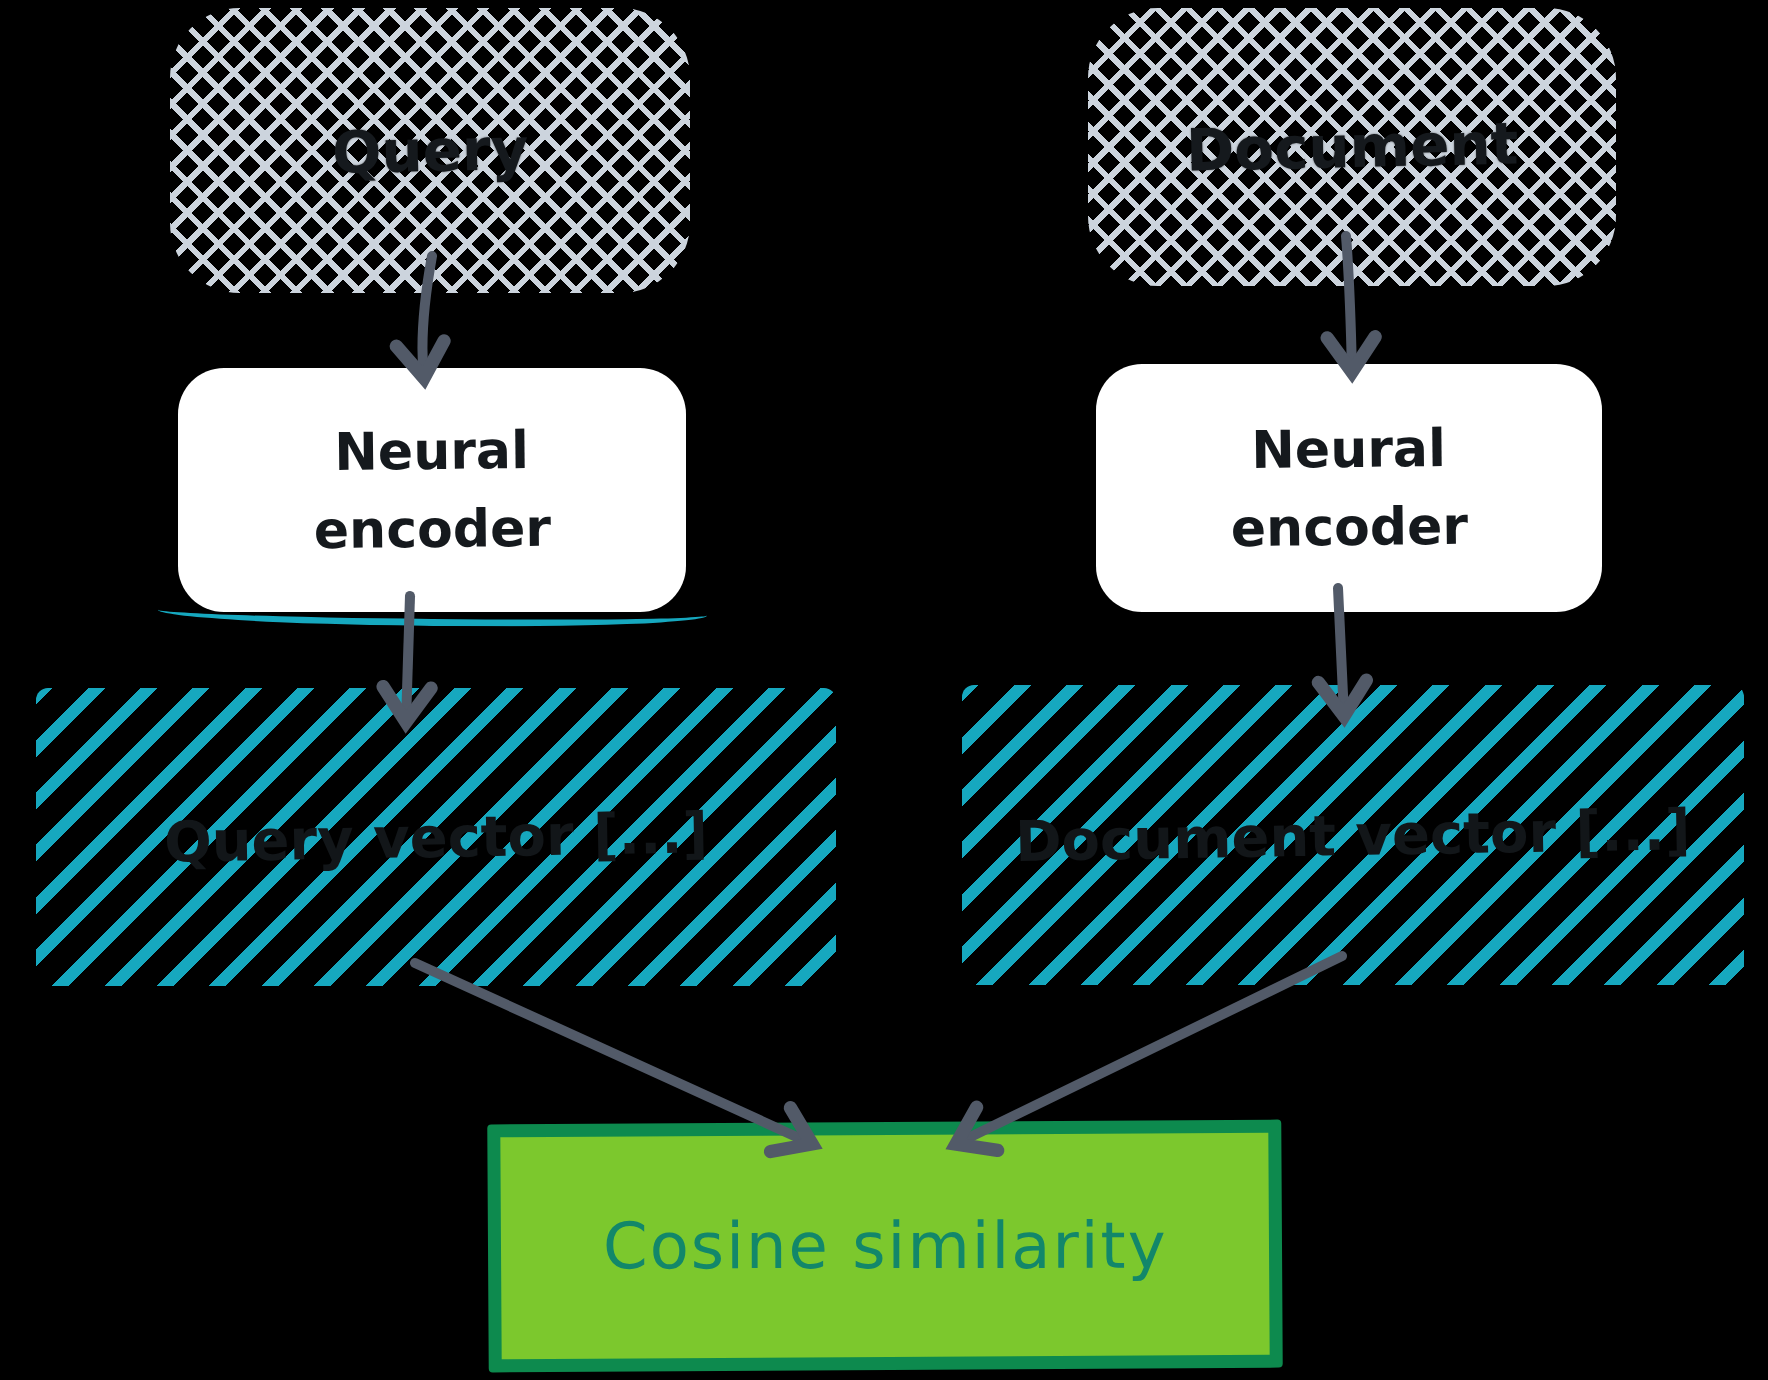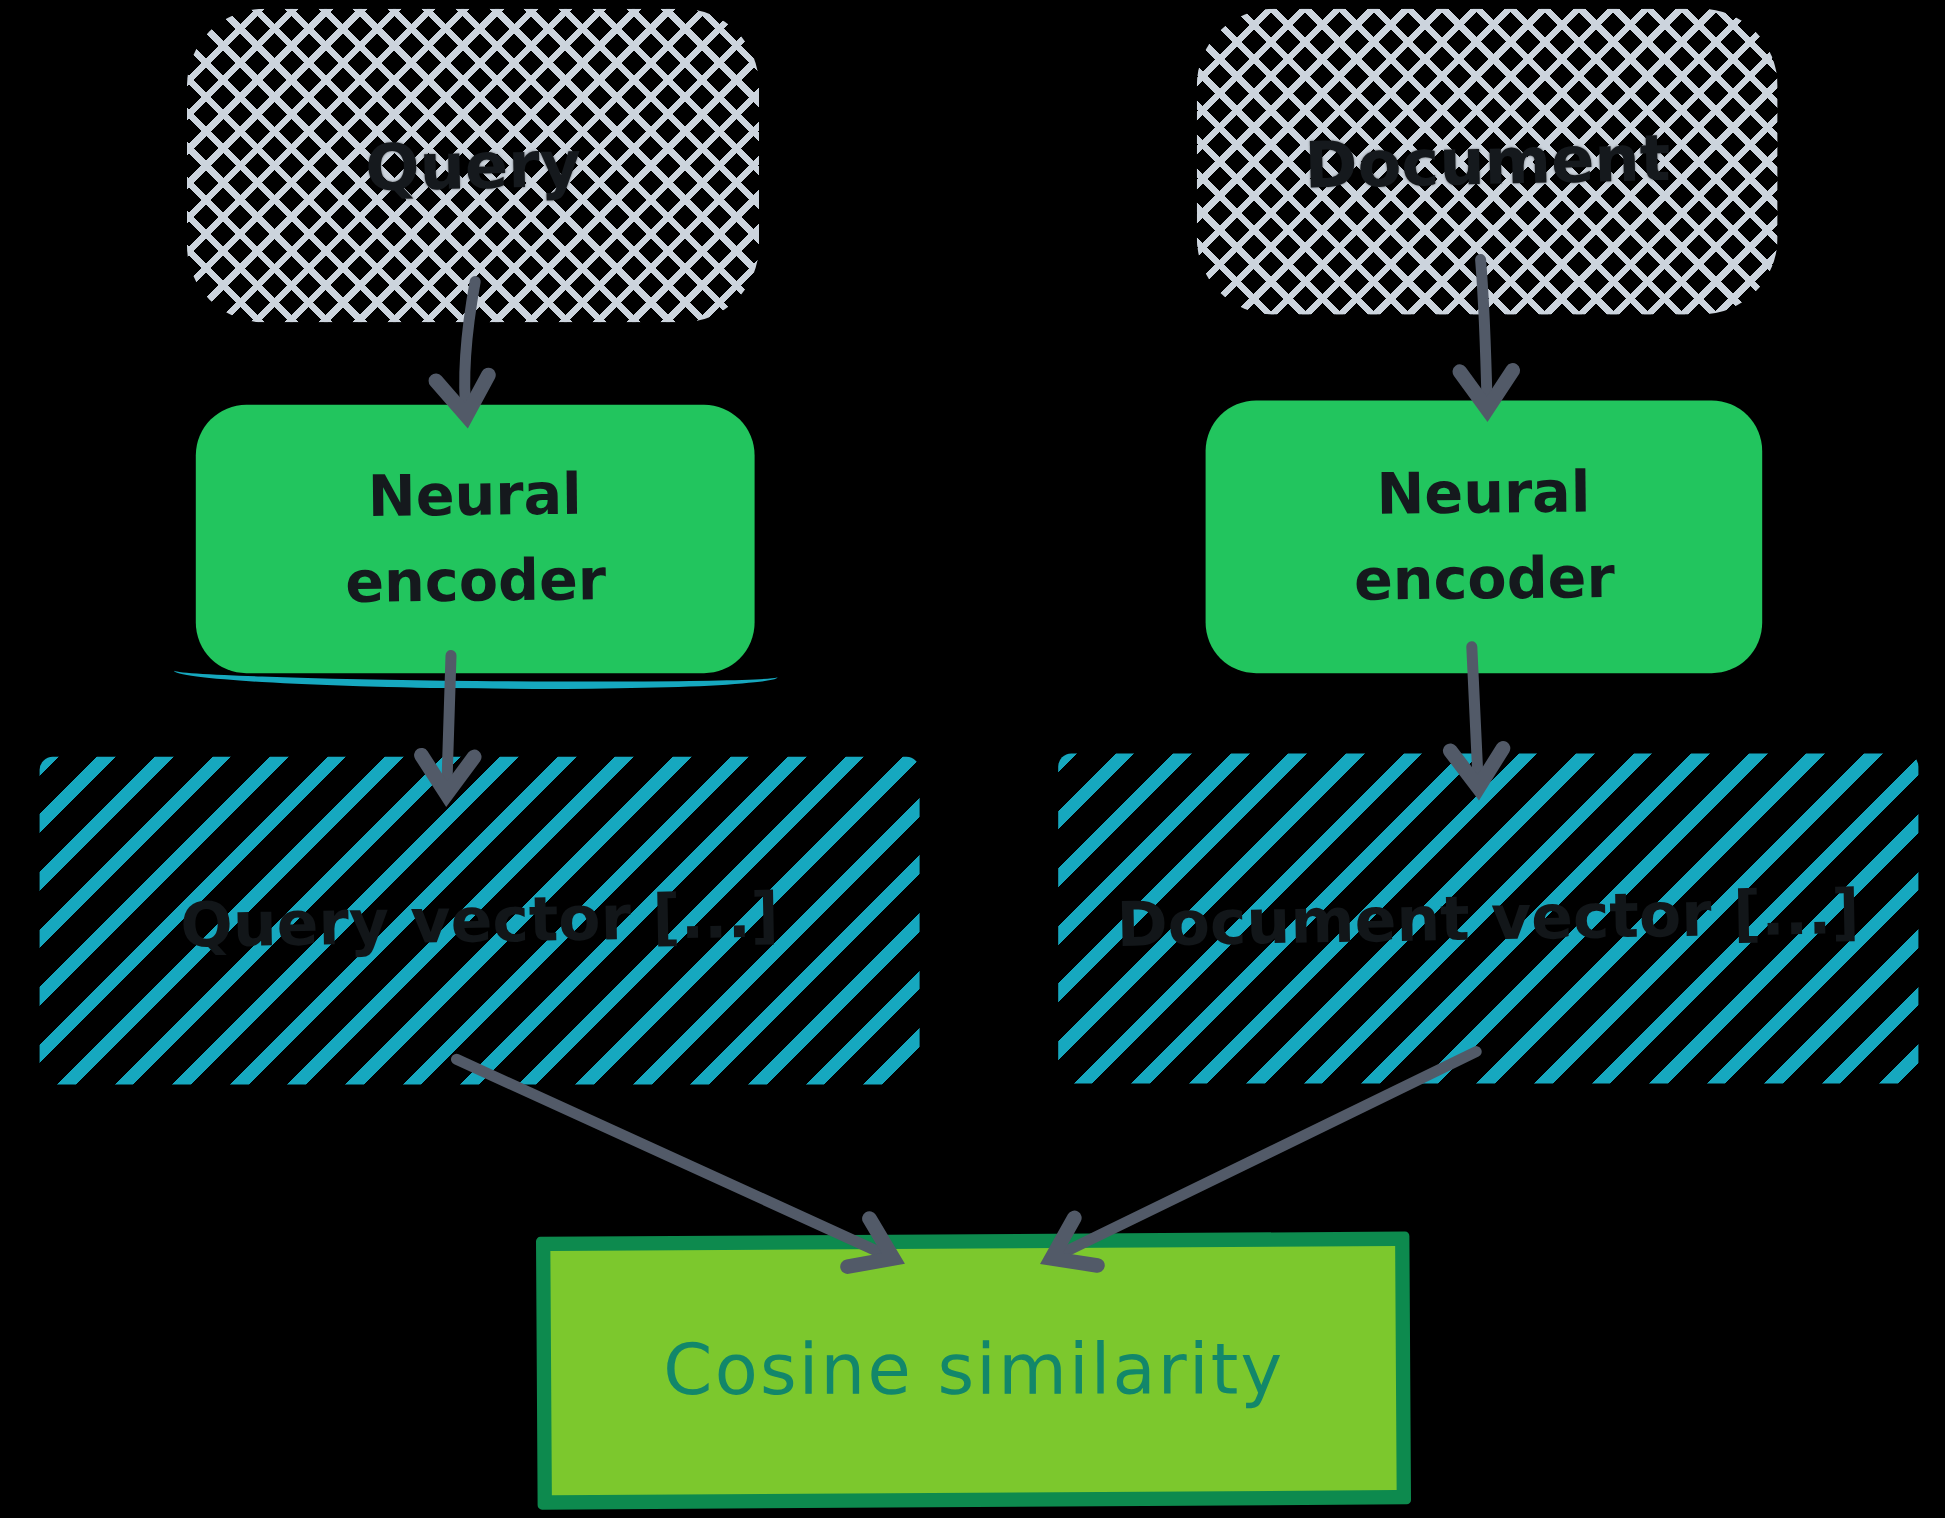--- a/index.html
+++ b/index.html
@@ -35,21 +35,21 @@
     font-size: 58px;
     font-weight: 600;
     transform: rotate(-1.2deg);
     text-shadow: 0 0 2px rgba(0,0,0,0.6);
   }
   #query-box     { left: 170px;  top: 8px;  width: 520px; height: 285px; }
   #document-box  { left: 1088px; top: 8px;  width: 528px; height: 278px; }
 
   
   .encoder {
-    background: #22c55e;
+    background: #ffffff;
     border-radius: 46px;
   }
   .encoder .label {
     color: #15191d;
     font-size: 52px;
     font-weight: 600;
     line-height: 1.5;
     width: 320px;
     transform: rotate(-0.6deg);
   }

